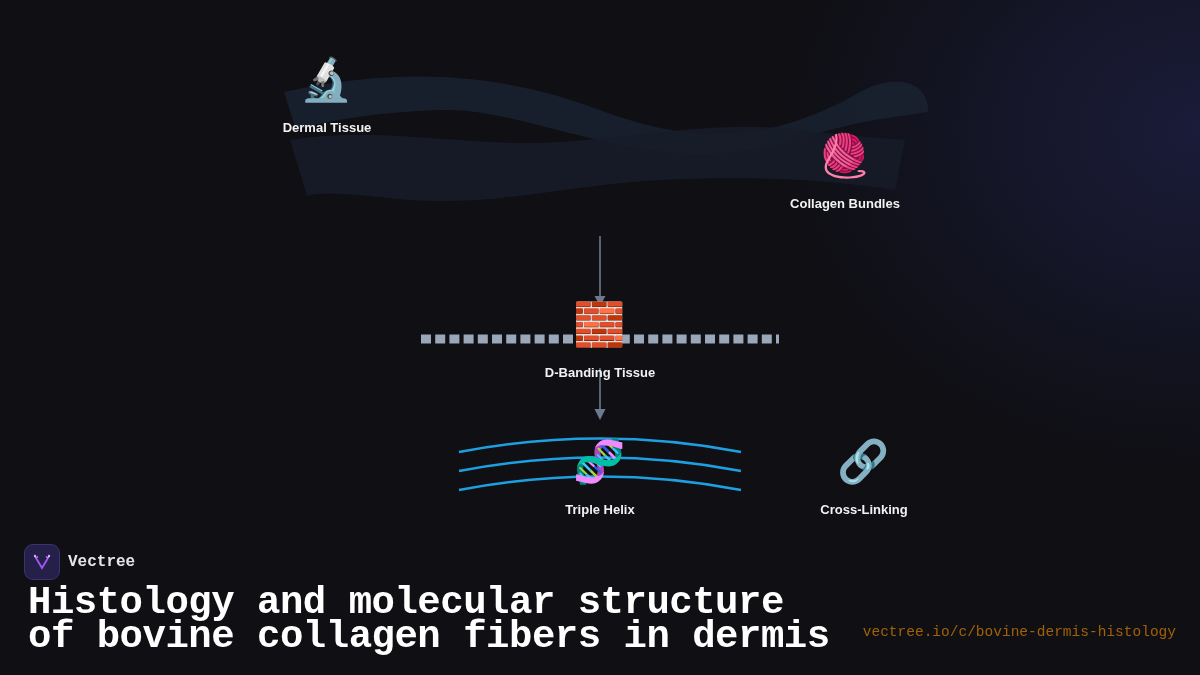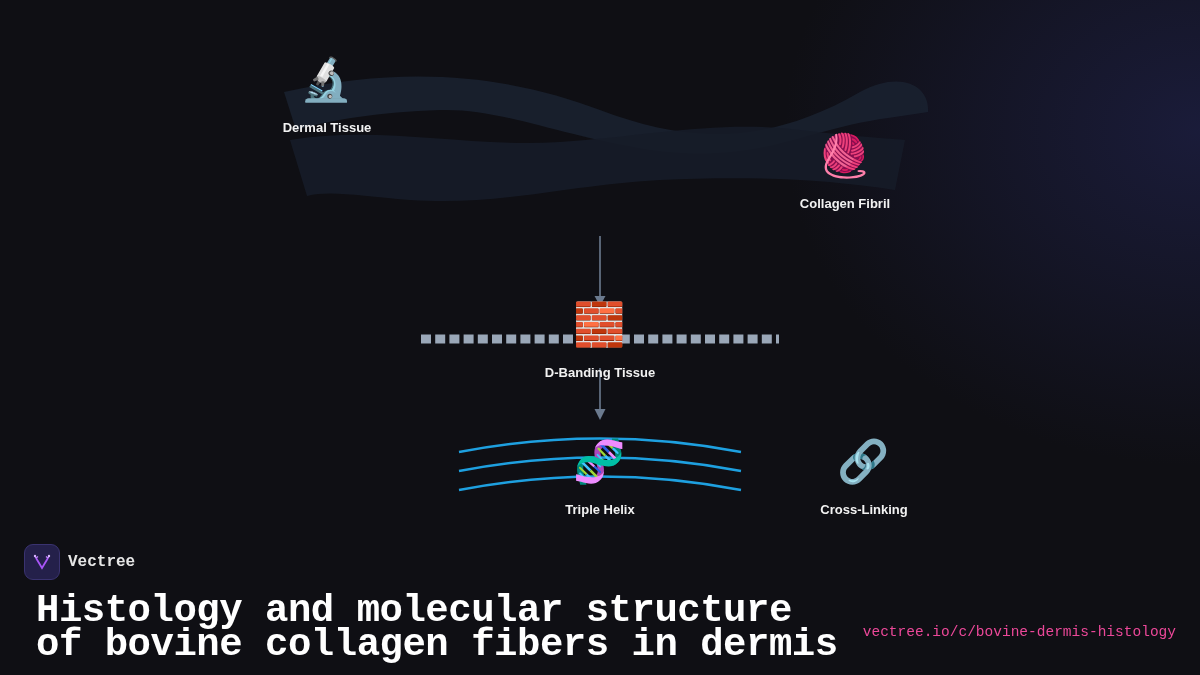--- a/index.html
+++ b/index.html
@@ -38,26 +38,26 @@
       background:#24204a; border:1px solid #3a3370;
       display:flex; align-items:center; justify-content:center;
     }
     .brand-name {
       font-family:"Liberation Mono", monospace; font-weight:bold;
       font-size:16px; color:#e6e6e6;text-align:center;
     }
     .title {
       position:absolute; left:24px; top:582px; width:820px;
       font-family:"Liberation Mono", monospace; font-weight:bold;
-      font-size:39px; line-height:34px; color:#ffffff; margin:12px;
+      font-size:39px; line-height:34px; color:#ffffff; margin:4px;
       letter-spacing:-0.5px;
     }
     .url {
       position:absolute; right:24px; top:624px;
-      font-family:"Liberation Mono", monospace; font-size:14.5px; color:#ec4899;
+      font-family:"Liberation Mono", monospace; font-size:14.5px; color:#a16207;
     }
   </style>
 </head>
 <body>
 
 <div class="bg-glow"></div>
 
 <svg class="band-svg" width="1200" height="675" viewBox="0 0 1200 675">
 
   <path d="M284,92 C420,62 520,80 600,110 C680,140 760,150 860,92 C900,70 930,85 928,112 L888,118 C800,130 760,165 650,150 C560,136 500,108 440,110 C380,112 330,120 296,130 Z" fill="#1a2230" opacity="0.85"></path>
@@ -76,21 +76,21 @@
   <path d="M459,490 Q600,463 741,490" fill="none" stroke="#1ea0e0" stroke-width="2.5"></path>
 </svg>
 
 <div class="node" style="left:327px; top:56px;">
   <span class="emoji">🔬</span>
   <span class="label">Dermal Tissue</span>
 </div>
 
 <div class="node" style="left:845px; top:132px;">
   <span class="emoji">🧶</span>
-  <span class="label">Collagen Fibril</span>
+  <span class="label">Collagen Bundles</span>
 </div>
 
 <div class="node" style="left:600px; top:301px;">
   <span class="emoji">🧱</span>
   <span class="label">D-Banding Tissue</span>
 </div>
 
 <div class="node" style="left:600px; top:438px;">
   <span class="emoji">🧬</span>
   <span class="label">Triple Helix</span>

